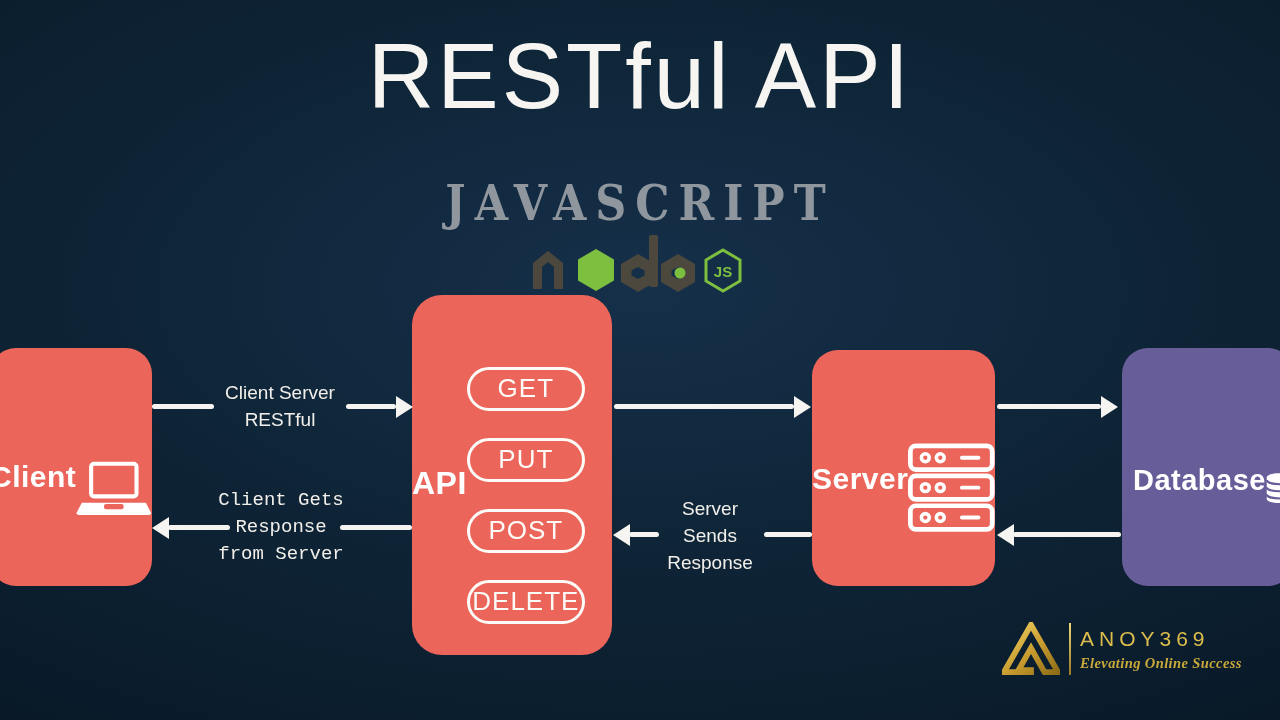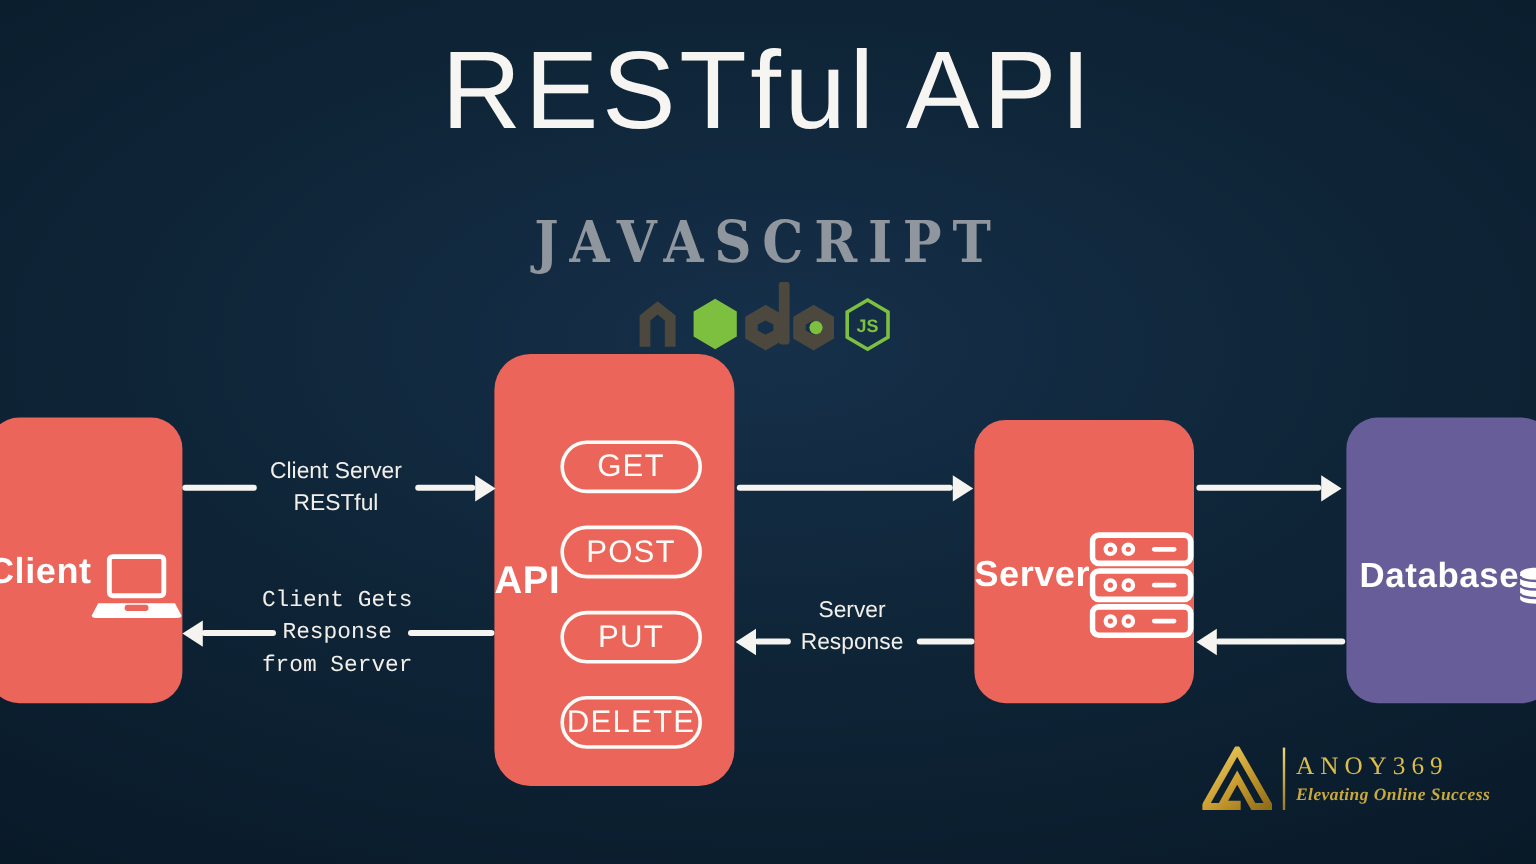--- a/index.html
+++ b/index.html
@@ -45,21 +45,21 @@
   .seg{position:absolute;height:5px;background:#F6F4F0;border-radius:3px;}
   .head{position:absolute;width:0;height:0;border-top:11px solid transparent;border-bottom:11px solid transparent;}
   .head-right{border-left:17px solid #F6F4F0;}
   .head-left{border-right:17px solid #F6F4F0;}
   .alabel{position:absolute;text-align:center;font-size:19px;line-height:27px;color:#F2EFEA;font-weight:500;}
   .alabel span{display:block;}
   
   .brand{position:absolute;left:1002px;top:622px;display:flex;align-items:center;gap:9px;}
   .brand-divider{width:2px;height:52px;background:linear-gradient(#EED877,#9a7a22);}
   .brand-name{
-    font-family:Liberation Serif, serif;font-size:21px;letter-spacing:5px;
+    font-family:Liberation Sans, sans-serif;font-size:21px;letter-spacing:5px;
     color:#DCBD4C;font-weight:500;
   }
   .brand-tagline{
     font-family:Liberation Serif, serif;font-style:italic;font-weight:700;
     font-size:14.5px;color:#C9A93B;margin-top:4px;letter-spacing:.4px;
   }
 </style>
 </head>
 <body>
 
@@ -85,22 +85,22 @@
       <rect x="26" y="5" width="78" height="56" rx="5" fill="none" stroke="#FFFFFF" stroke-width="7"></rect>
       <path d="M10,72 L120,72 L129,89 Q130,93 123,93 L7,93 Q0,93 1,89 Z" fill="#FFFFFF"></path>
       <rect x="48" y="74" width="34" height="9" rx="4" fill="#EB655A"></rect>
     </svg>
   </div>
 
   <div class="box box-api">
     <div class="box-label">API</div>
     <div class="pills">
       <div class="pill">GET</div>
+      <div class="pill">PUT</div>
       <div class="pill">POST</div>
-      <div class="pill">PUT</div>
       <div class="pill">DELETE</div>
     </div>
   </div>
 
   <div class="box box-server">
     <div class="box-label">Server</div>
     <svg class="server-icon" width="104" height="114" viewBox="0 0 110 118">
       <g fill="none" stroke="#FFFFFF" stroke-width="6">
         <rect x="3" y="3" width="104" height="30" rx="7"></rect>
         <rect x="3" y="41" width="104" height="30" rx="7"></rect>
@@ -152,20 +152,21 @@
   </div>
 
   <div class="seg" style="left:614px;top:404px;width:180px;"></div>
   <div class="head head-right" style="left:794px;top:396px;"></div>
 
   <div class="head head-left" style="left:613px;top:524px;"></div>
   <div class="seg" style="left:629px;top:532px;width:30px;"></div>
   <div class="seg" style="left:764px;top:532px;width:48px;"></div>
   <div class="alabel" style="left:630px;top:495px;width:160px;">
     <span>Server</span>
+    <span>Sends</span>
     <span>Response</span>
   </div>
 
   <div class="seg" style="left:997px;top:404px;width:104px;"></div>
   <div class="head head-right" style="left:1101px;top:396px;"></div>
 
   <div class="head head-left" style="left:997px;top:524px;"></div>
   <div class="seg" style="left:1013px;top:532px;width:108px;"></div>
 
   <div class="brand">

